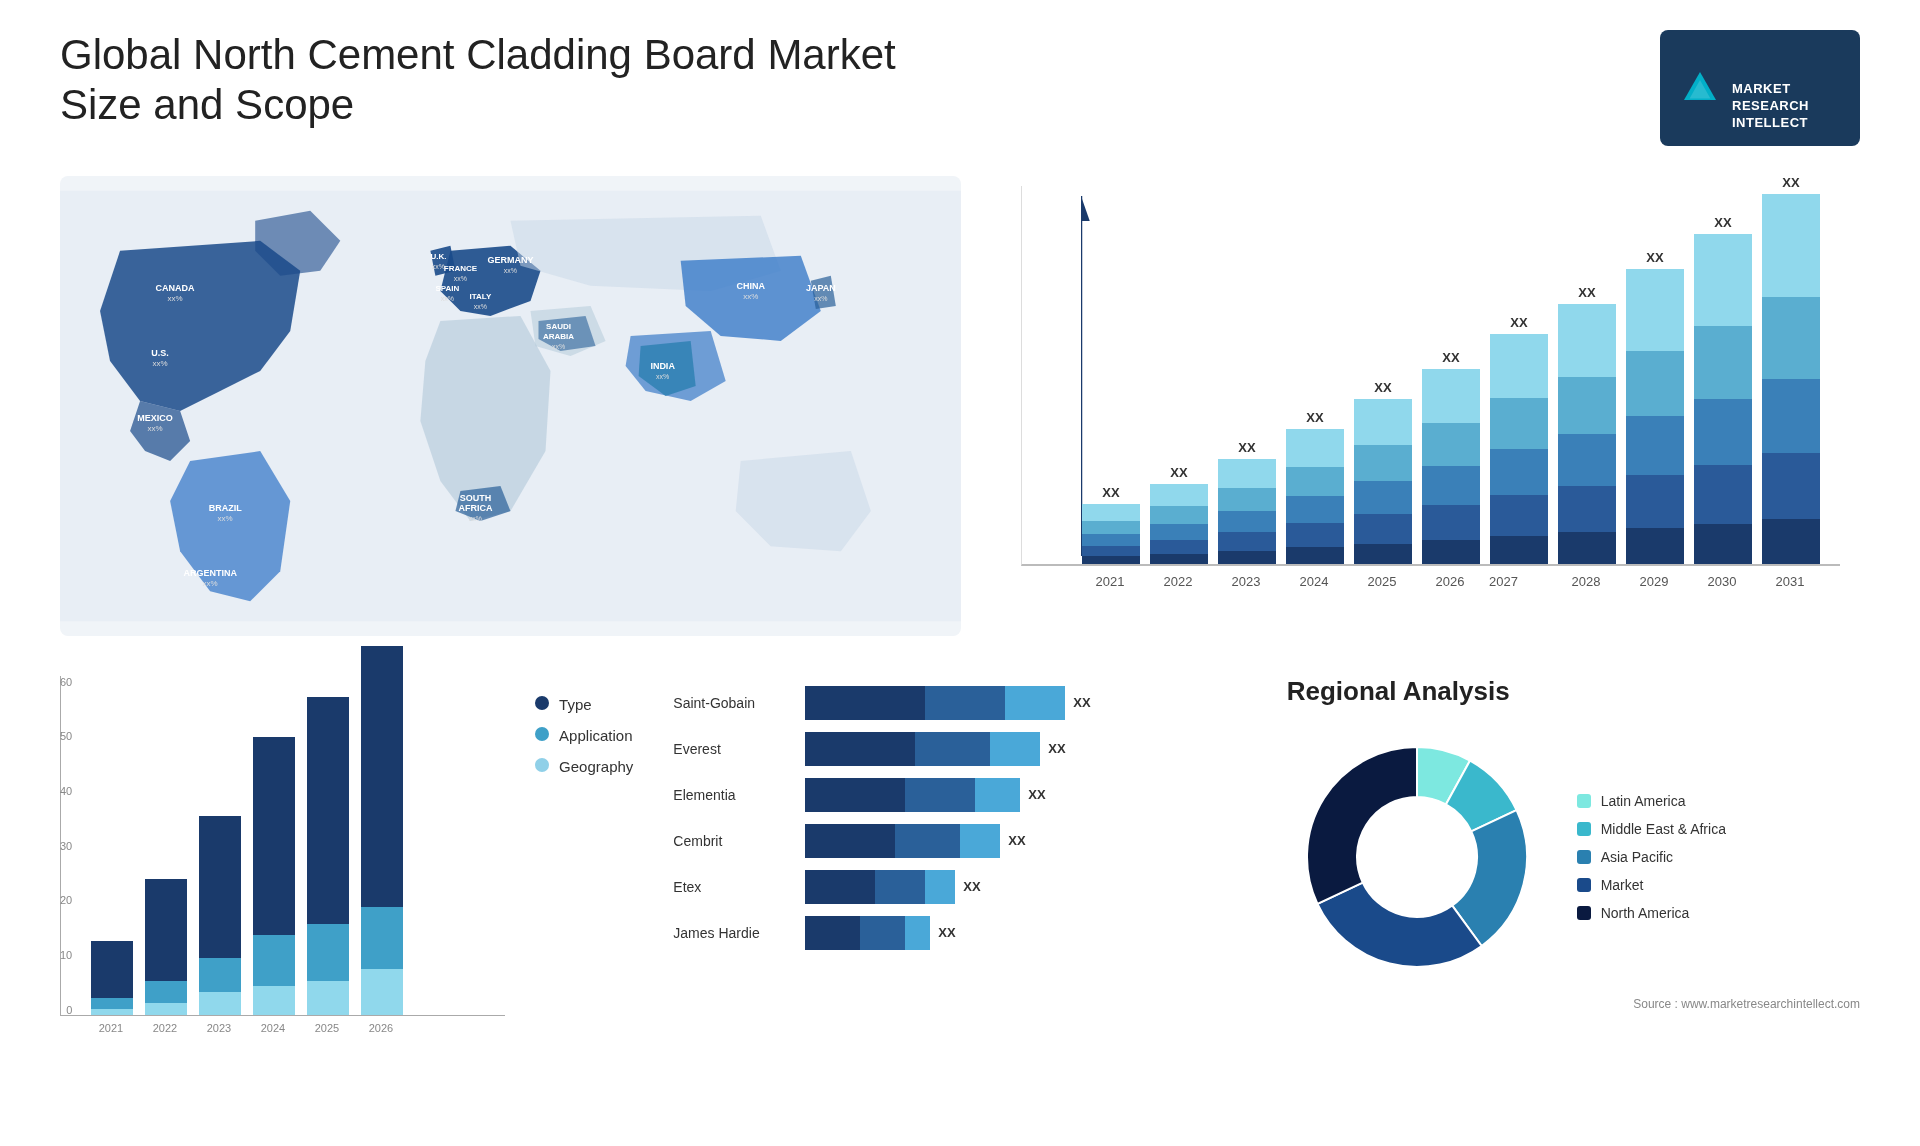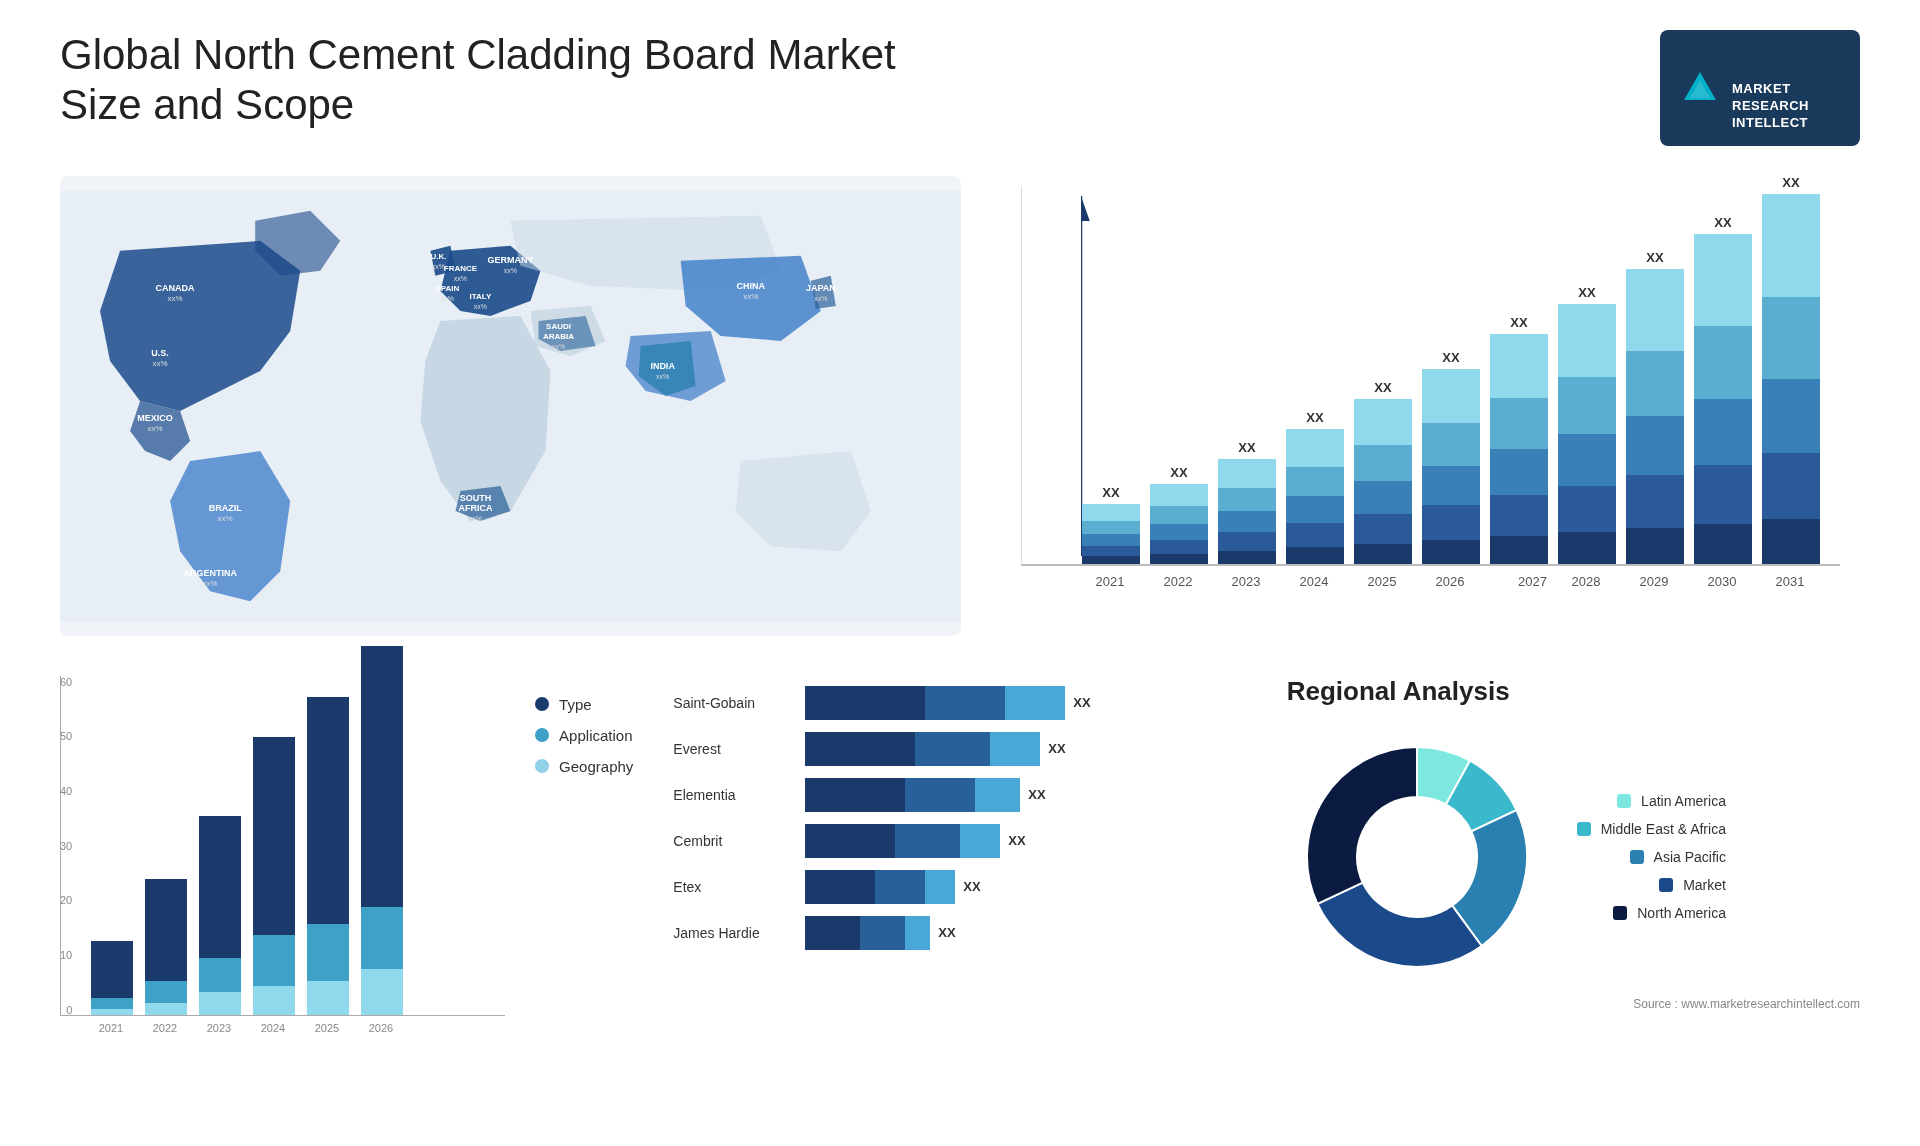--- a/index.html
+++ b/index.html
@@ -112,21 +112,21 @@
     }
 
     .seg-legend {
       display: flex;
       flex-direction: column;
       gap: 14px;
       padding-top: 20px;
     }
     .legend-item {
       display: flex;
-      align-items: center;
+      align-items: flex-start;
       gap: 10px;
     }
     .legend-dot {
       width: 14px;
       height: 14px;
       border-radius: 50%;
       flex-shrink: 0;
     }
     .legend-label {
       font-size: 15px;
@@ -187,21 +187,20 @@
     }
     .regional-legend {
       display: flex;
       flex-direction: column;
       gap: 12px;
     }
     .reg-legend-item {
       display: flex;
       align-items: center;
       gap: 10px;
-      justify-content: flex-end;
     }
     .reg-legend-dot {
       width: 14px;
       height: 14px;
       border-radius: 3px;
       flex-shrink: 0;
     }
     .reg-legend-label {
       font-size: 14px;
       color: #333;
@@ -454,21 +453,21 @@
             </div>
           </div>
 
         <div id="bar-x-labels" style="display:flex;gap:10px;padding:8px 10px 0 60px;">
         <span style="font-size: 13px; color: rgb(85, 85, 85); width: 58px; text-align: center;">2021</span>
             <span style="font-size: 13px; color: rgb(85, 85, 85); width: 58px; text-align: center;">2022</span>
             <span style="font-size: 13px; color: rgb(85, 85, 85); width: 58px; text-align: center;">2023</span>
             <span style="font-size: 13px; color: rgb(85, 85, 85); width: 58px; text-align: center;">2024</span>
             <span style="font-size: 13px; color: rgb(85, 85, 85); width: 58px; text-align: center;">2025</span>
             <span style="font-size: 13px; color: rgb(85, 85, 85); width: 58px; text-align: center;">2026</span>
-            <span style="font-size: 13px; color: rgb(85, 85, 85); width: 58px; text-align: right;">2027</span>
+            <span style="font-size: 13px; color: rgb(85, 85, 85); width: 58px; text-align: left;">2027</span>
             <span style="font-size: 13px; color: rgb(85, 85, 85); width: 58px; text-align: center;">2028</span>
             <span style="font-size: 13px; color: rgb(85, 85, 85); width: 58px; text-align: center;">2029</span>
             <span style="font-size: 13px; color: rgb(85, 85, 85); width: 58px; text-align: center;">2030</span>
             <span style="font-size: 13px; color: rgb(85, 85, 85); width: 58px; text-align: center;">2031</span>
           </div>
       </div>
     </div>
   </div>
 
   <div class="bottom-section">

